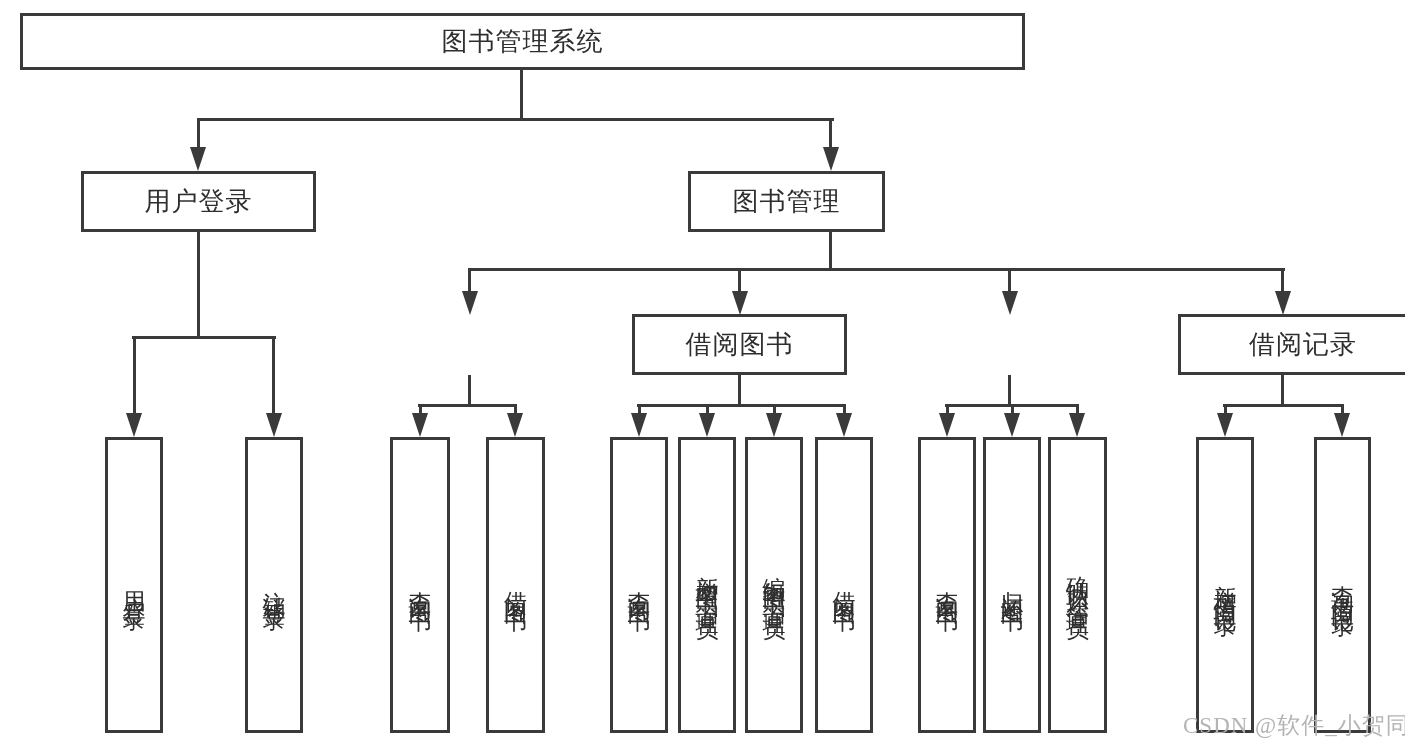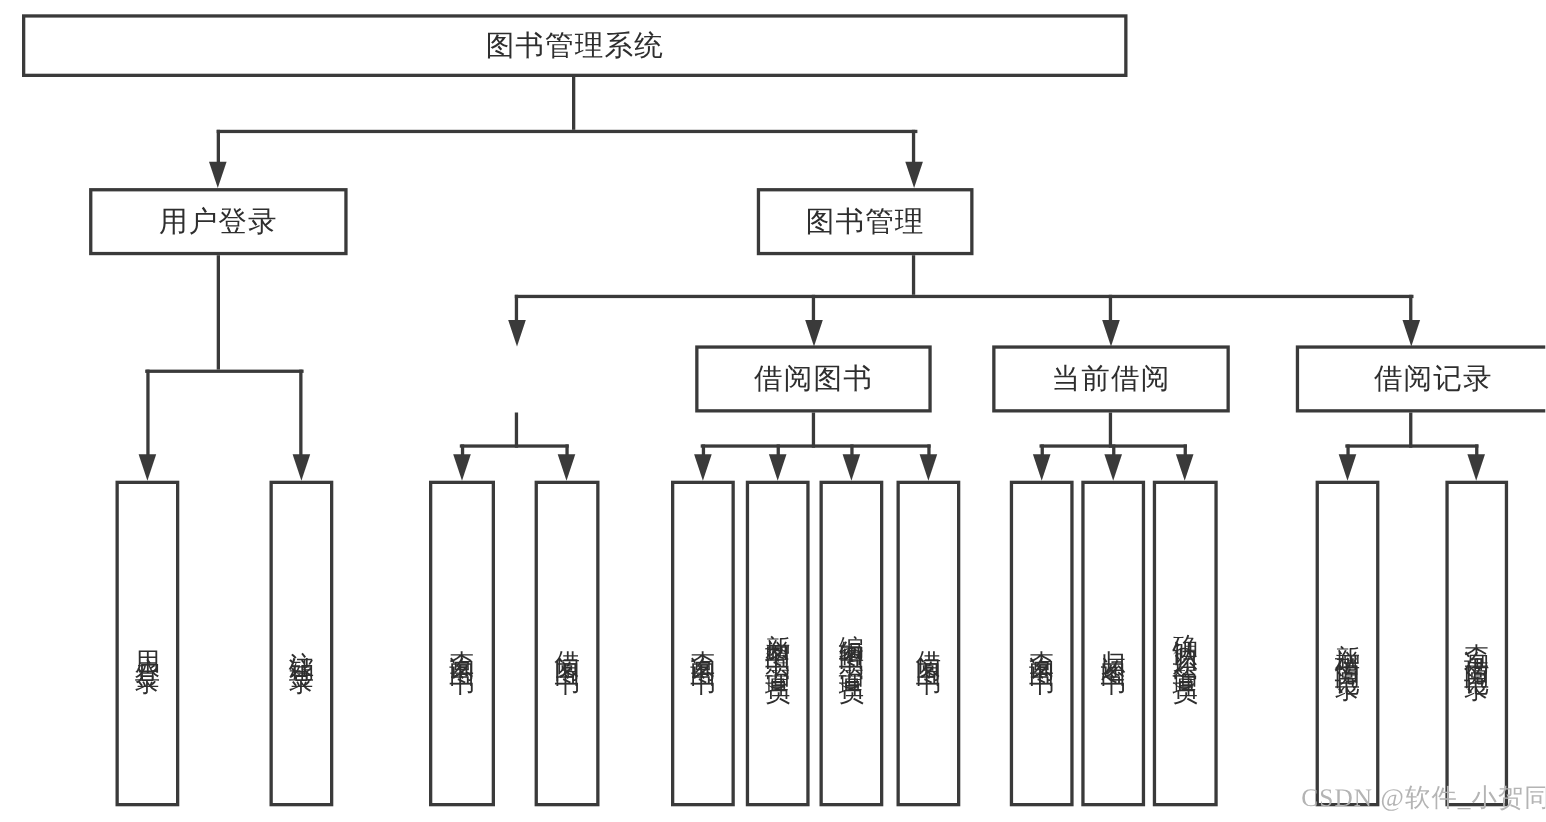--- a/index.html
+++ b/index.html
@@ -81,23 +81,20 @@
 
   <div class="box" style="left:81px;top:171px;width:235px;height:61px">
     <span class="hlabel">用户登录</span>
   </div>
   <div class="box" style="left:688px;top:171px;width:197px;height:61px">
     <span class="hlabel">图书管理</span>
   </div>
 
   <div class="box" style="left:632px;top:314px;width:215px;height:61px">
     <span class="hlabel">借阅图书</span>
-  </div>
-  <div class="box" style="left:902px;top:314px;width:216px;height:61px">
-    <span class="hlabel">当前借阅</span>
   </div>
   <div class="box" style="left:1178px;top:314px;width:250px;height:61px">
     <span class="hlabel">借阅记录</span>
   </div>
 
   <div class="box" style="left:105px;top:437px;width:58px;height:296px">
     <span class="vlabel">用户登录</span>
   </div>
   <div class="box" style="left:245px;top:437px;width:58px;height:296px">
     <span class="vlabel">注销登录</span>

